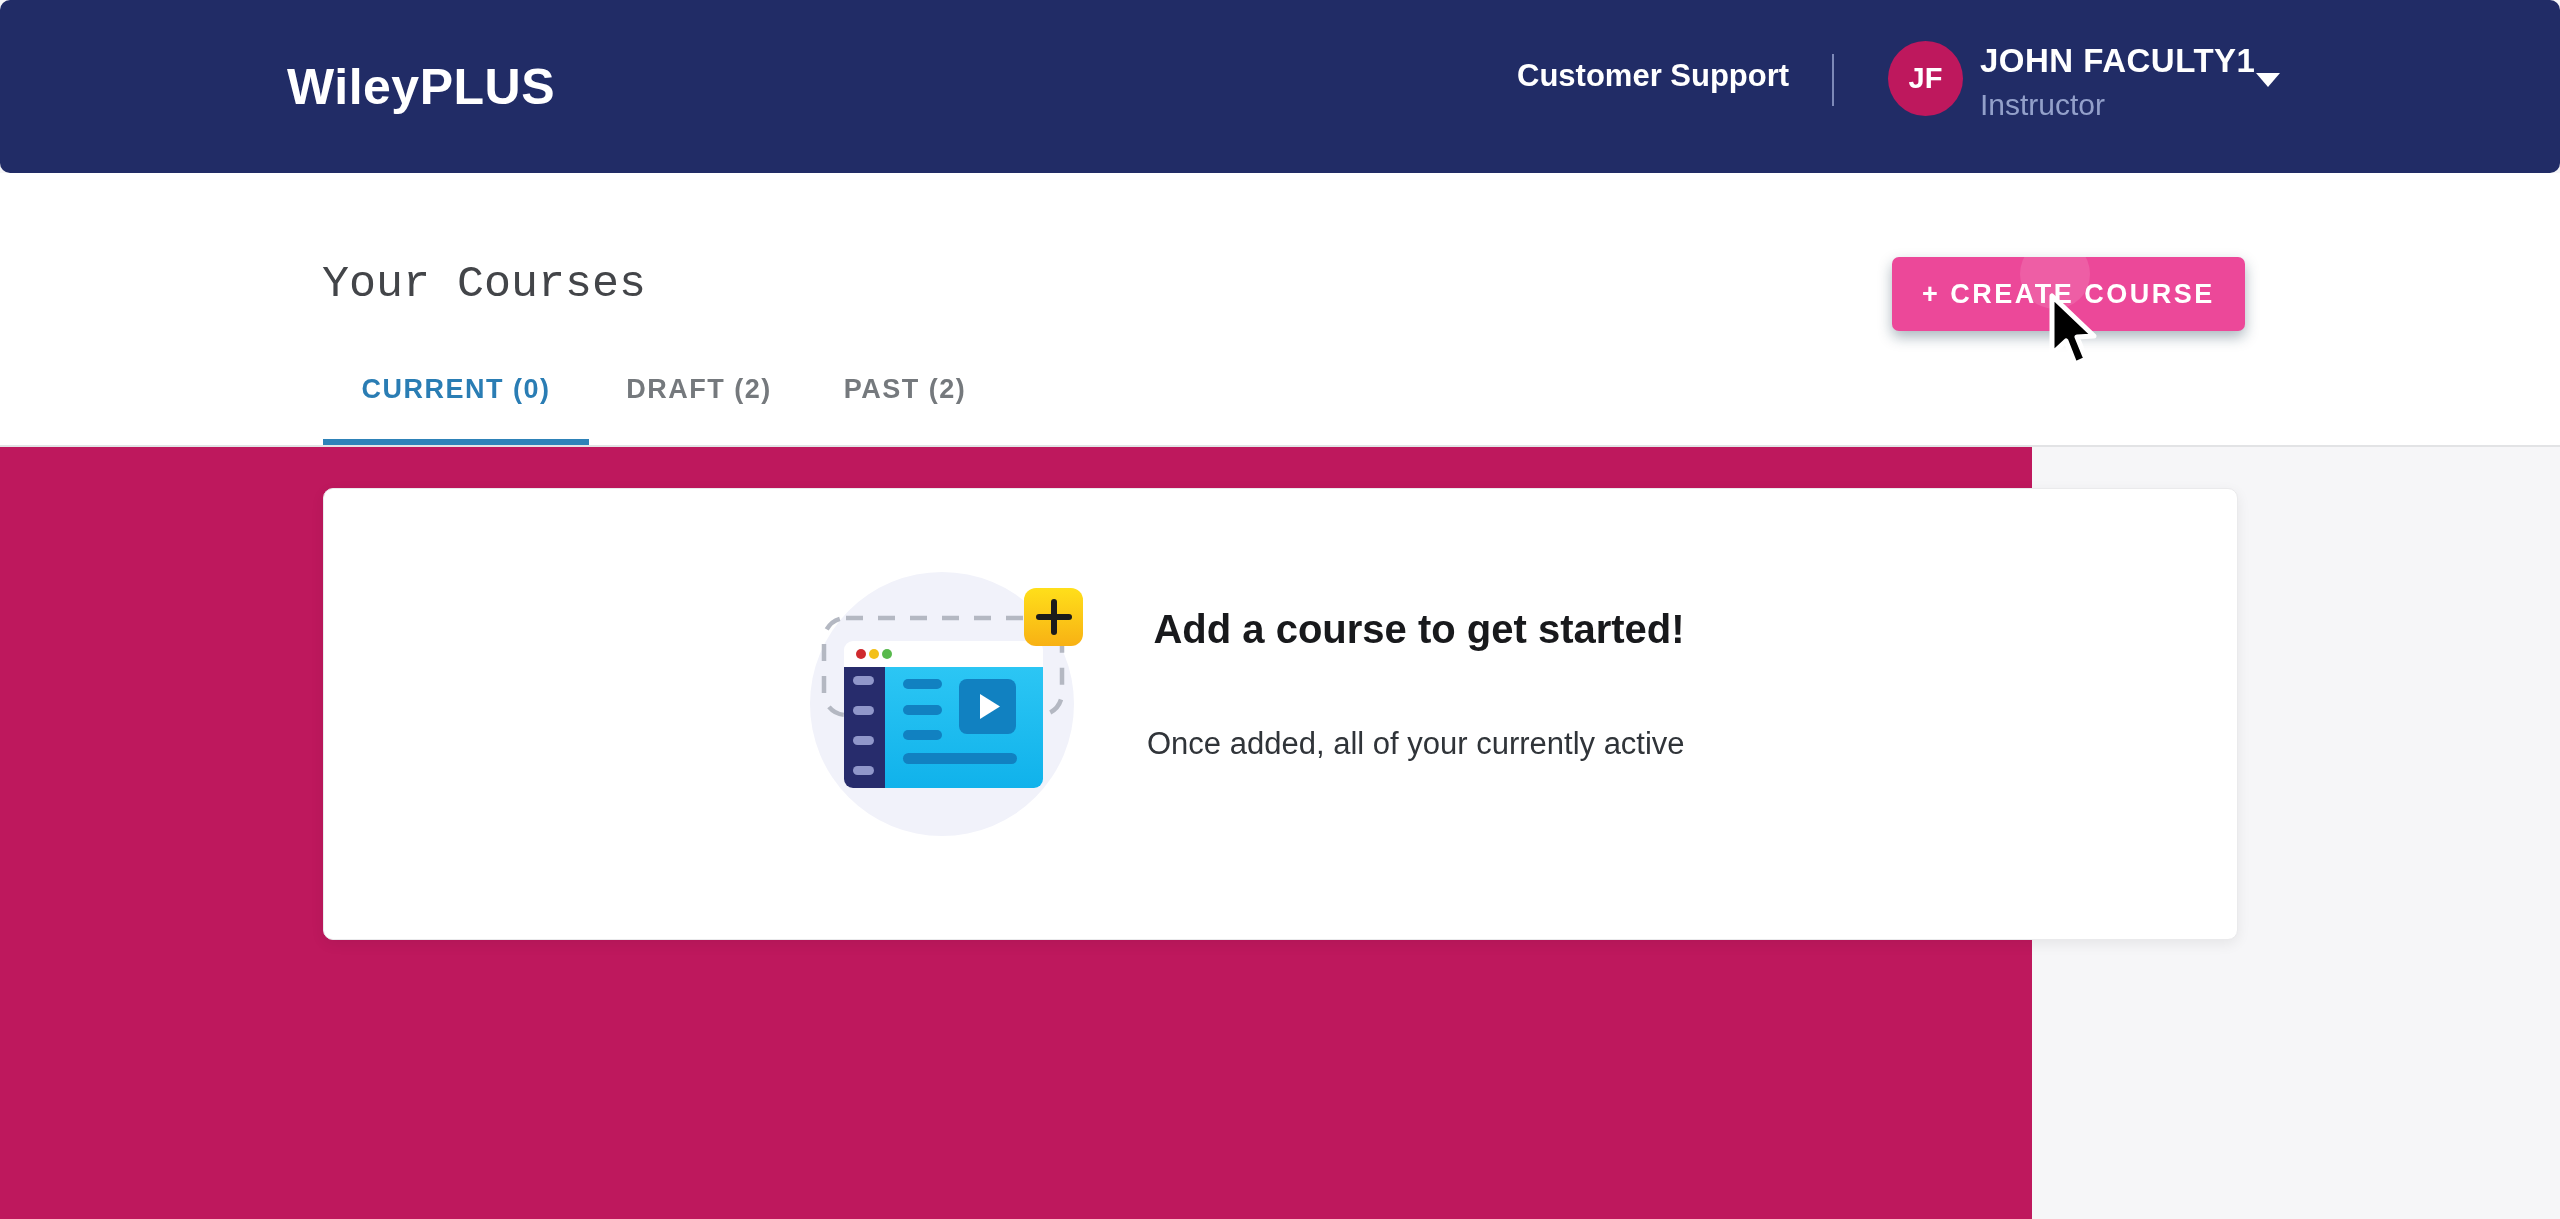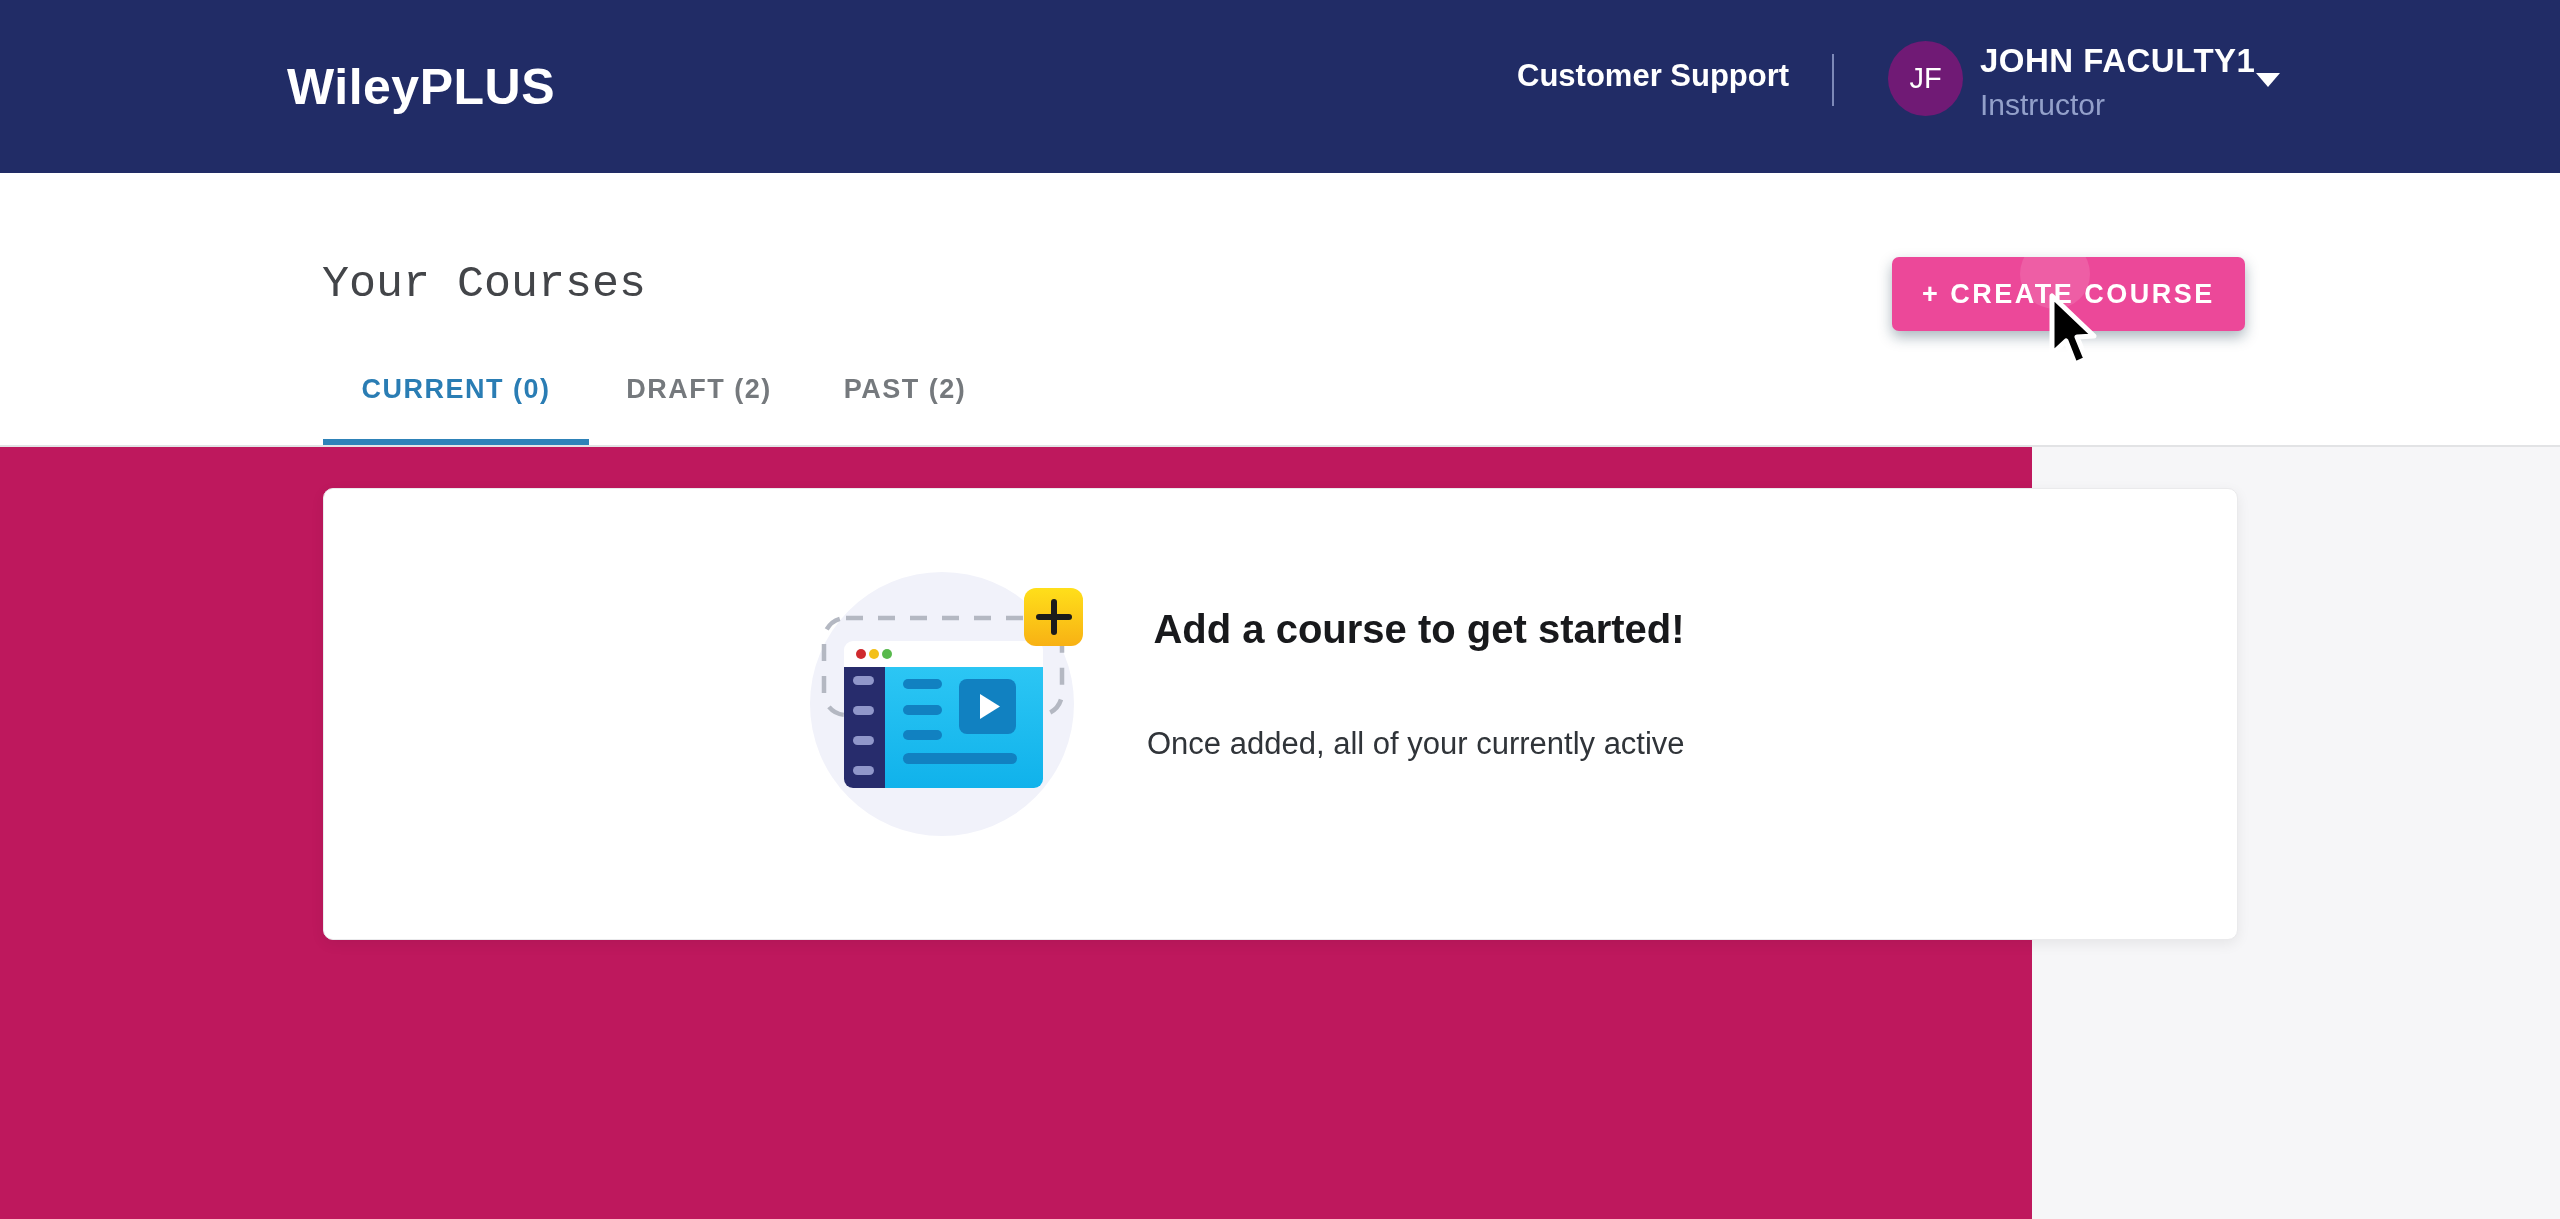--- a/index.html
+++ b/index.html
@@ -7,38 +7,39 @@
   body {
     width:2560px; height:1219px; position:relative; overflow:hidden;
     background:#f6f6f8;
     font-family:"Liberation Sans", sans-serif;
   }
 
   
   .header {
     position:absolute; top:0; left:0; width:2560px; height:173px;
     background:#212c66;
+    border-radius:10px;
   }
   .logo {
     position:absolute; left:287px; top:50%; transform:translateY(-50%);
     color:#ffffff; font-size:50px; font-weight:bold; letter-spacing:0.5px;
   }
   .customer-support {
     position:absolute; left:1517px; top:58px;
     color:#ffffff; font-size:31px; font-weight:bold; cursor:pointer;
   }
   .header-divider {
     position:absolute; left:1832px; top:54px; width:2px; height:52px;
     background:#7d89b8;
   }
   .avatar {
     position:absolute; left:1888px; top:41px; width:75px; height:75px;
-    border-radius:50%; background:#701a75; color:#ffffff;
+    border-radius:50%; background:#be185d; color:#ffffff;
     display:flex; align-items:center; justify-content:center;
-    font-size:29px; font-weight:normal; cursor:pointer;
+    font-size:29px; font-weight:bold; cursor:pointer;
   }
   .user-name {
     position:absolute; left:1980px; top:42px;
     color:#ffffff; font-size:33px; font-weight:bold; letter-spacing:0.5px;
     cursor:pointer;
   }
   .chevron-down {
     position:absolute; left:2256px; top:73px;
     width:0; height:0;
     border-left:12px solid transparent; border-right:12px solid transparent;

